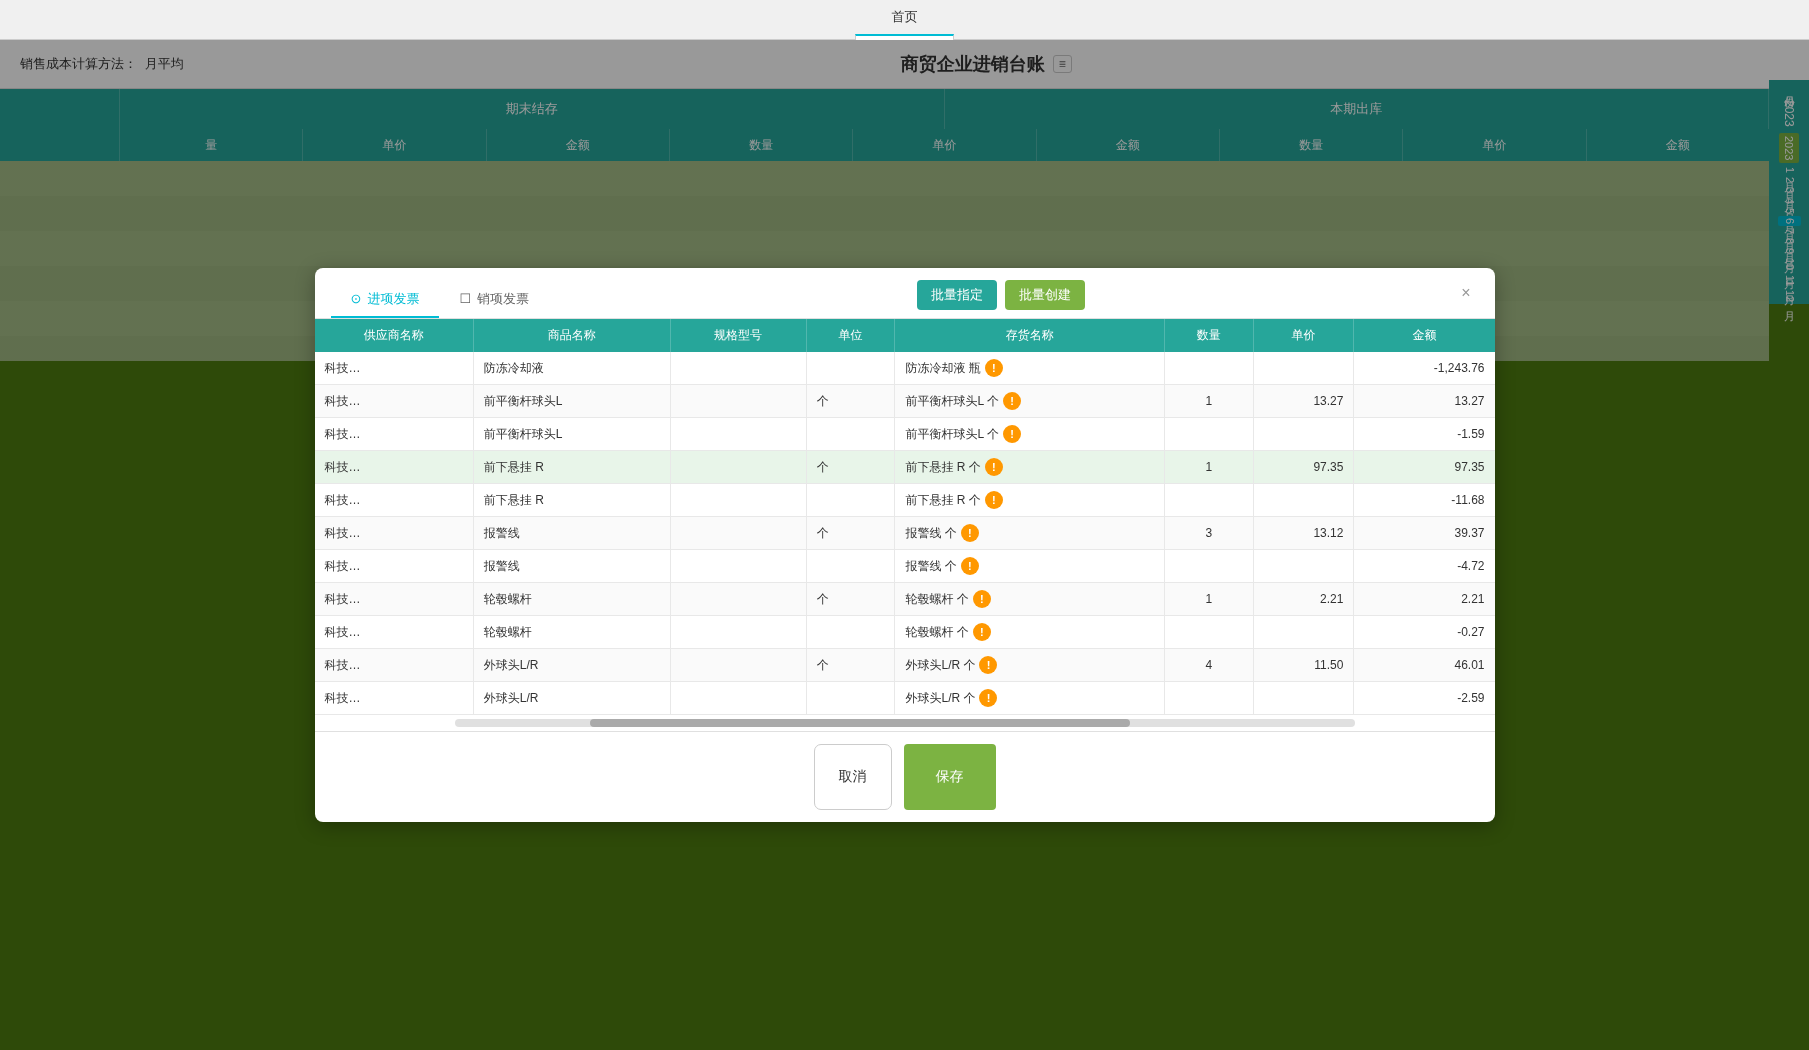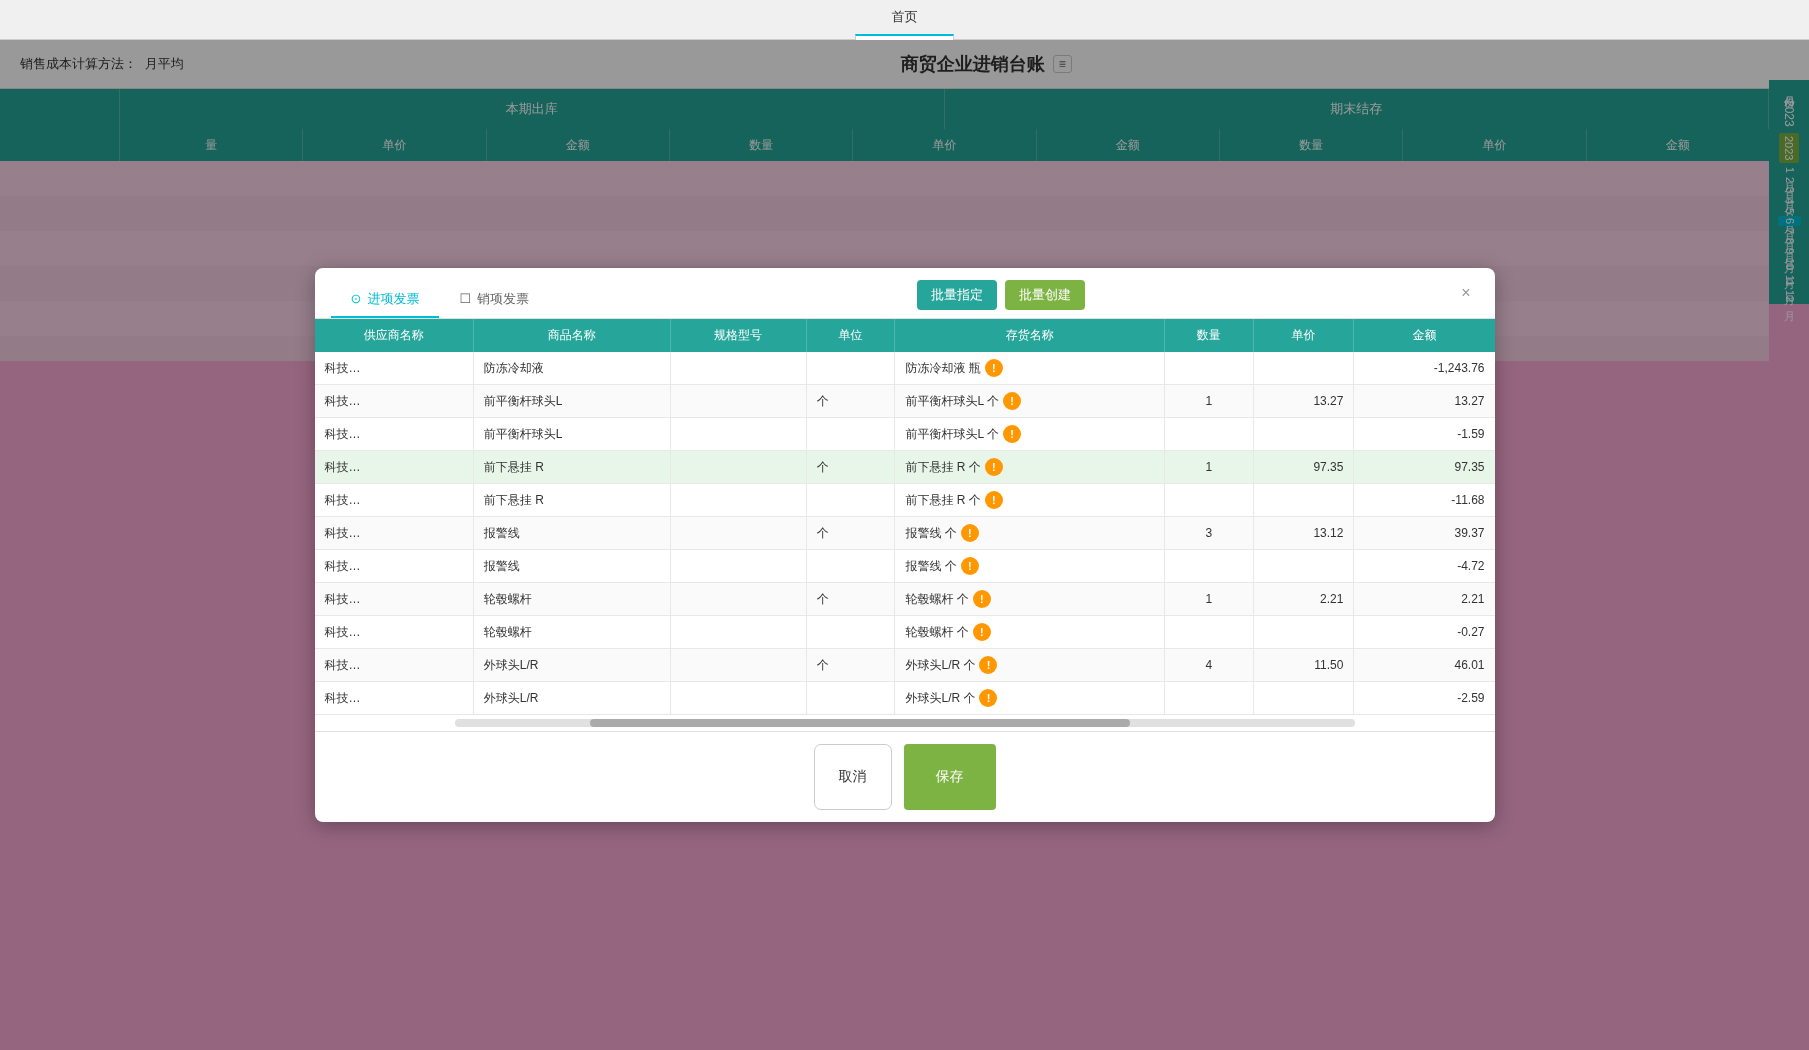--- a/index.html
+++ b/index.html
@@ -19,21 +19,21 @@
       background: white; border-top: 2px solid #00bcd4; border-left: 1px solid #ccc; border-right: 1px solid #ccc; color: #00bcd4;
       display: flex; align-items: center; gap: 6px;
     }
     .tab-close { cursor: pointer; color: #999; font-size: 12px; }
     .window-close-btn {
       margin-left: auto; width: 40px; height: 40px; display: flex; align-items: center; justify-content: center;
       cursor: pointer; font-size: 18px; color: #666;
     }
 
     
-    .main-page { background: #f9a8d4; height: calc(1050px - 40px); position: relative; }
+    .main-page { background: #4d7c0f; height: calc(1050px - 40px); position: relative; }
 
     
     .top-toolbar {
       display: flex; align-items: center; padding: 12px 20px;
       background: white; border-bottom: 1px solid #e0e0e0;
     }
     .cost-method { font-size: 13px; color: #333; }
     .page-title { margin: 0 auto; font-size: 18px; font-weight: bold; color: #333; display: flex; align-items: center; gap: 8px; }
     .toolbar-btns { display: flex; gap: 8px; align-items: center; }
     .btn-outline {
@@ -154,22 +154,22 @@
     </div>
     <div class="page-title">
       <span>商贸企业进销台账</span>
       <span style="border:1px solid #ccc; border-radius:3px; padding:1px 5px; font-size:12px; color:#666; font-weight:normal;">≡</span>
     </div>
   </div>
 
   <div style="background:#26a69a; margin-right:40px;">
     <div class="header-row-top">
       <div class="h-period" style="flex:0 0 120px; border-right:1px solid rgba(255,255,255,0.2);"></div>
+      <div class="h-period" style="flex:1;">期末结存</div>
       <div class="h-period" style="flex:1;">本期出库</div>
-      <div class="h-period" style="flex:1;">期末结存</div>
     </div>
     <div class="sub-row">
       <div class="sub-col" style="flex:0 0 120px;"></div>
       <div class="sub-col">量</div>
       <div class="sub-col">单价</div>
       <div class="sub-col">金额</div>
       <div class="sub-col">数量</div>
       <div class="sub-col">单价</div>
       <div class="sub-col">金额</div>
       <div class="sub-col">数量</div>

